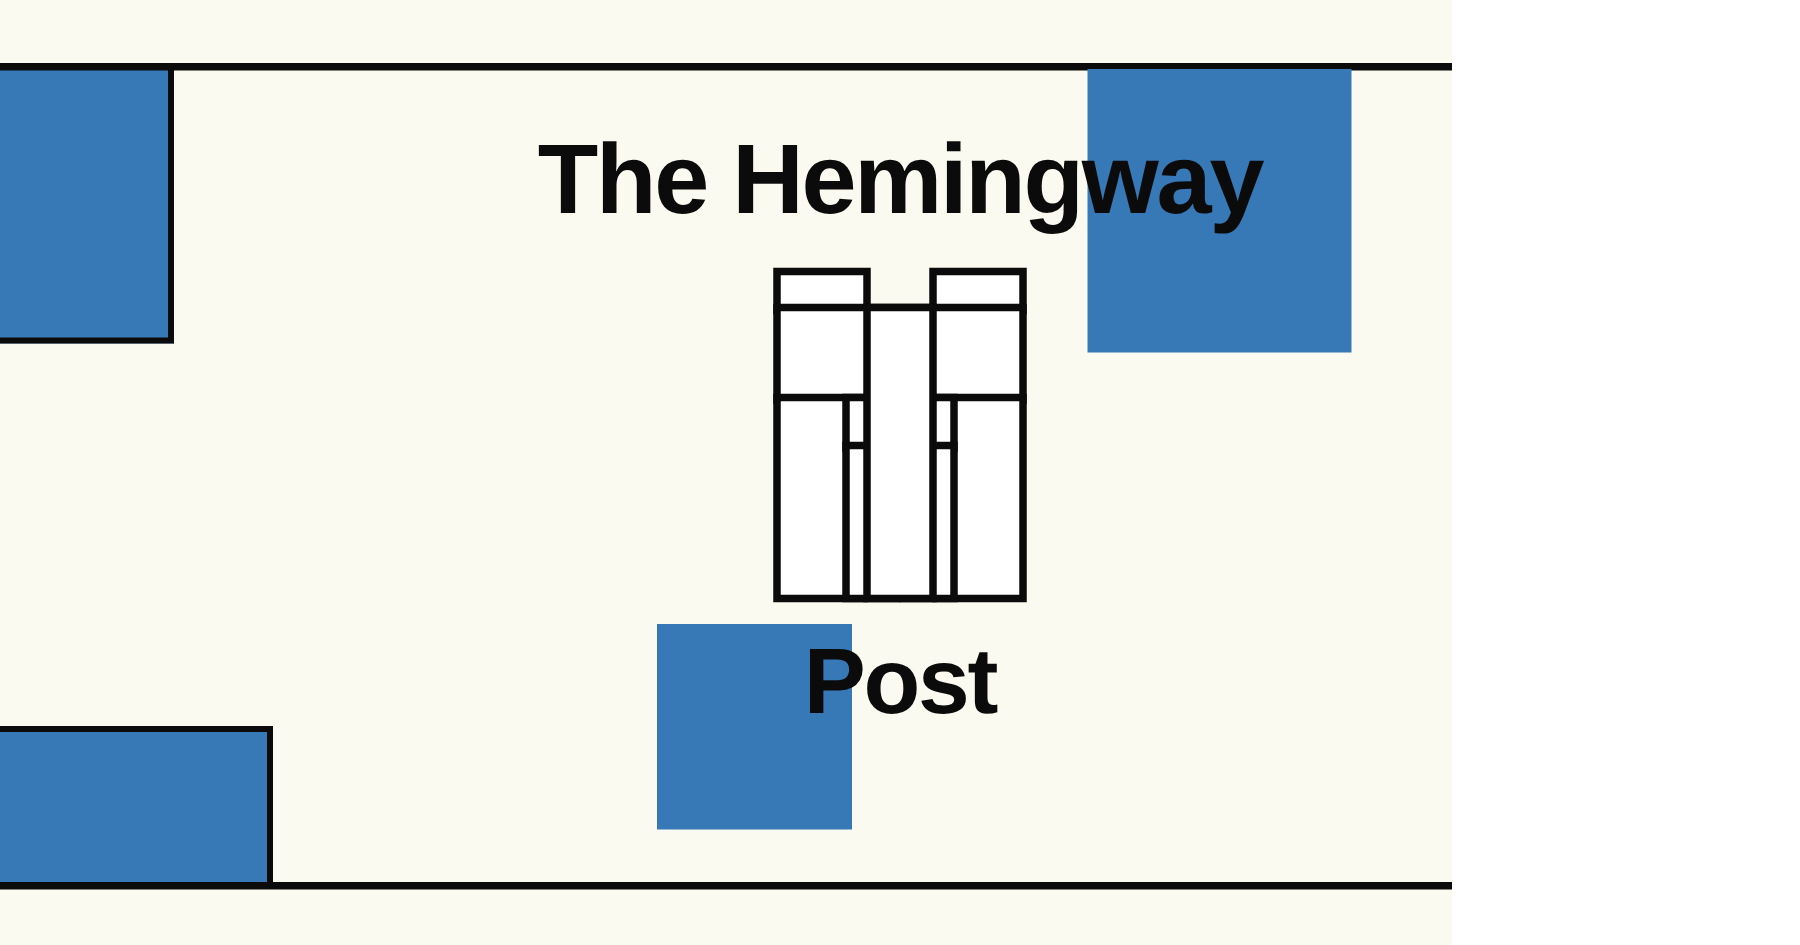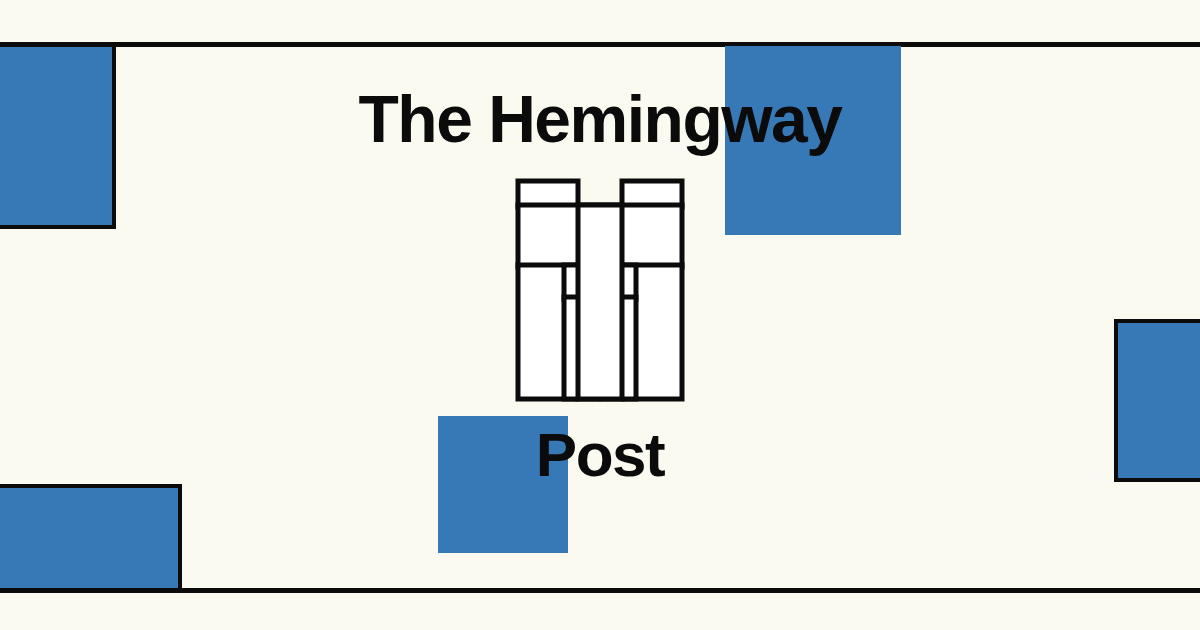--- a/index.html
+++ b/index.html
@@ -10,21 +10,21 @@
   body {
     width: 1200px;
     height: 630px;
     overflow: hidden;
     font-family: "Liberation Sans", sans-serif;
   }
 
   
   #og-card {
     position: relative;
-    width: 1200px;
+    width: 968px;
     height: 630px;
     background: #fbfaf0;
     overflow: hidden;
   }
 
   
   .rule {
     position: absolute;
     background: #0b0b0b;
     z-index: 2;

